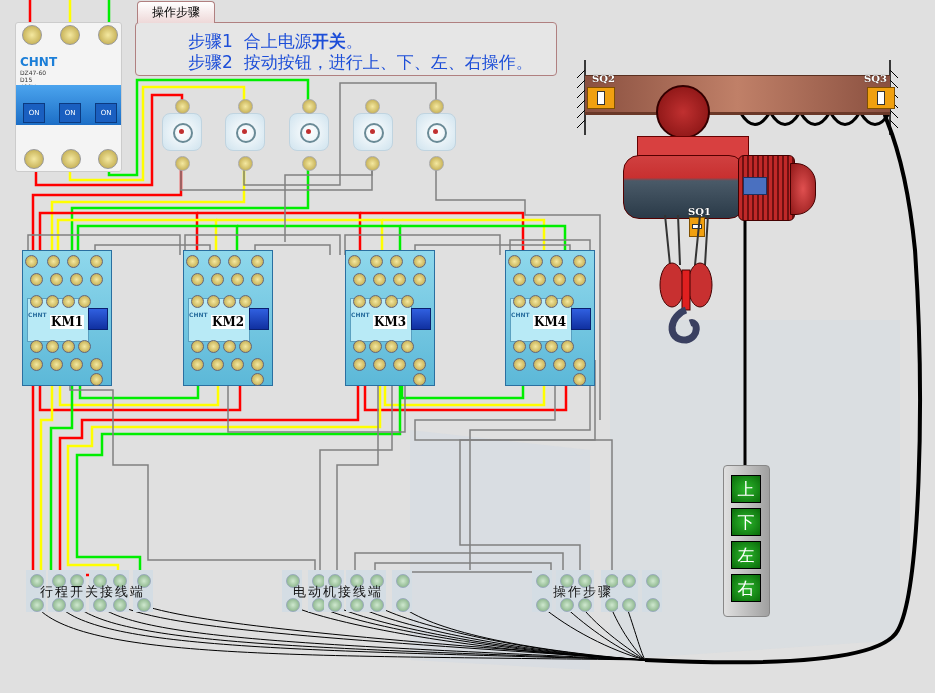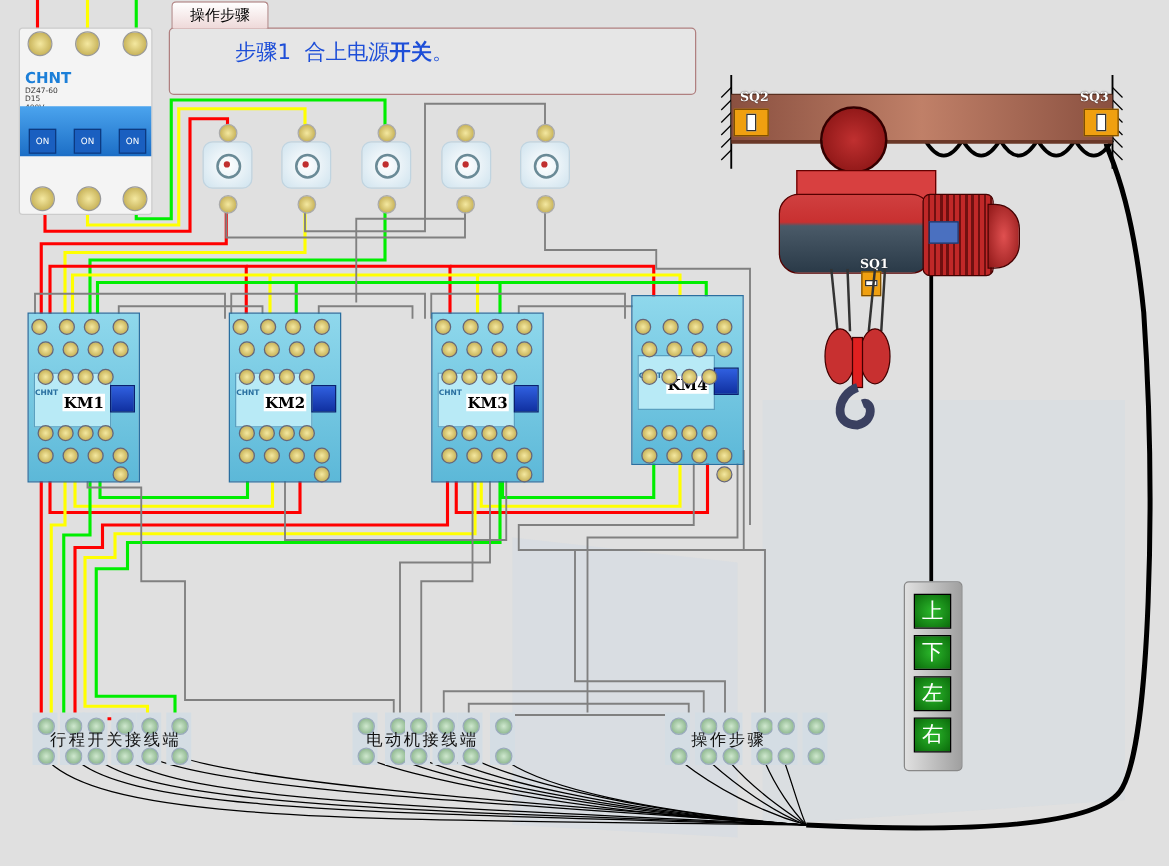--- a/index.html
+++ b/index.html
@@ -138,20 +138,23 @@
   <path d="M645 660 C750 665 880 665 898 630 C920 590 925 400 915 250 C905 150 885 120 885 115" fill="none" stroke="#000" stroke-width="4"></path>
   <path d="M745 190 V465" fill="none" stroke="#000" stroke-width="3"></path>
   <path d="M740 112 q15 25 30 0 q15 25 30 0 q15 25 30 0 q15 25 30 0 q15 25 30 0" fill="none" stroke="#000" stroke-width="3"></path>
 </svg>
 
 <div class="tab">操作步骤</div>
 <div class="panel">
   <div class="step" style="top:7px;">
     <span>步骤1</span>&nbsp;&nbsp;<span>合上电源</span><b>开关</b><span>。</span>
   </div>
+  <div class="step" style="top:28px;">
+    <span>步骤2</span>&nbsp;&nbsp;<span>按动按钮，进行上、下、左、右操作。</span>
+  </div>
 </div>
 
 <div class="breaker">
   <div class="bterm" style="left:6px;top:2px;"></div>
   <div class="bterm" style="left:44px;top:2px;"></div>
   <div class="bterm" style="left:82px;top:2px;"></div>
   <div class="brand">CHNT</div>
   <div class="bmodel"><span>DZ47-60</span><br><span>D15</span><br><span>400V~</span></div>
   <div class="blue-bar"></div>
   <div class="onbtn" style="left:7px;">ON</div>
@@ -208,21 +211,21 @@
   <div class="chnt">CHNT</div>
   <div class="lbl">KM2</div>
 </div>
 <div class="km" style="left:345px;top:250px;">
   <div class="body"></div>
     <div class="mid"></div>
     <div class="coil"></div>
   <div class="chnt">CHNT</div>
   <div class="lbl">KM3</div>
 </div>
-<div class="km" style="left:505px;top:236px;padding-left:36px;">
+<div class="km" style="left:505px;top:250px;padding-left:36px;">
   <div class="body"></div>
     <div class="mid"></div>
     <div class="coil"></div>
   <div class="chnt">CHNT</div>
   <div class="lbl">KM4</div>
 </div>
 <div id="kmterms">
     <div class="kt" style="left: 25px; top: 255px;"></div>
     <div class="kt" style="left: 47px; top: 255px;"></div>
     <div class="kt" style="left: 67px; top: 255px;"></div>

